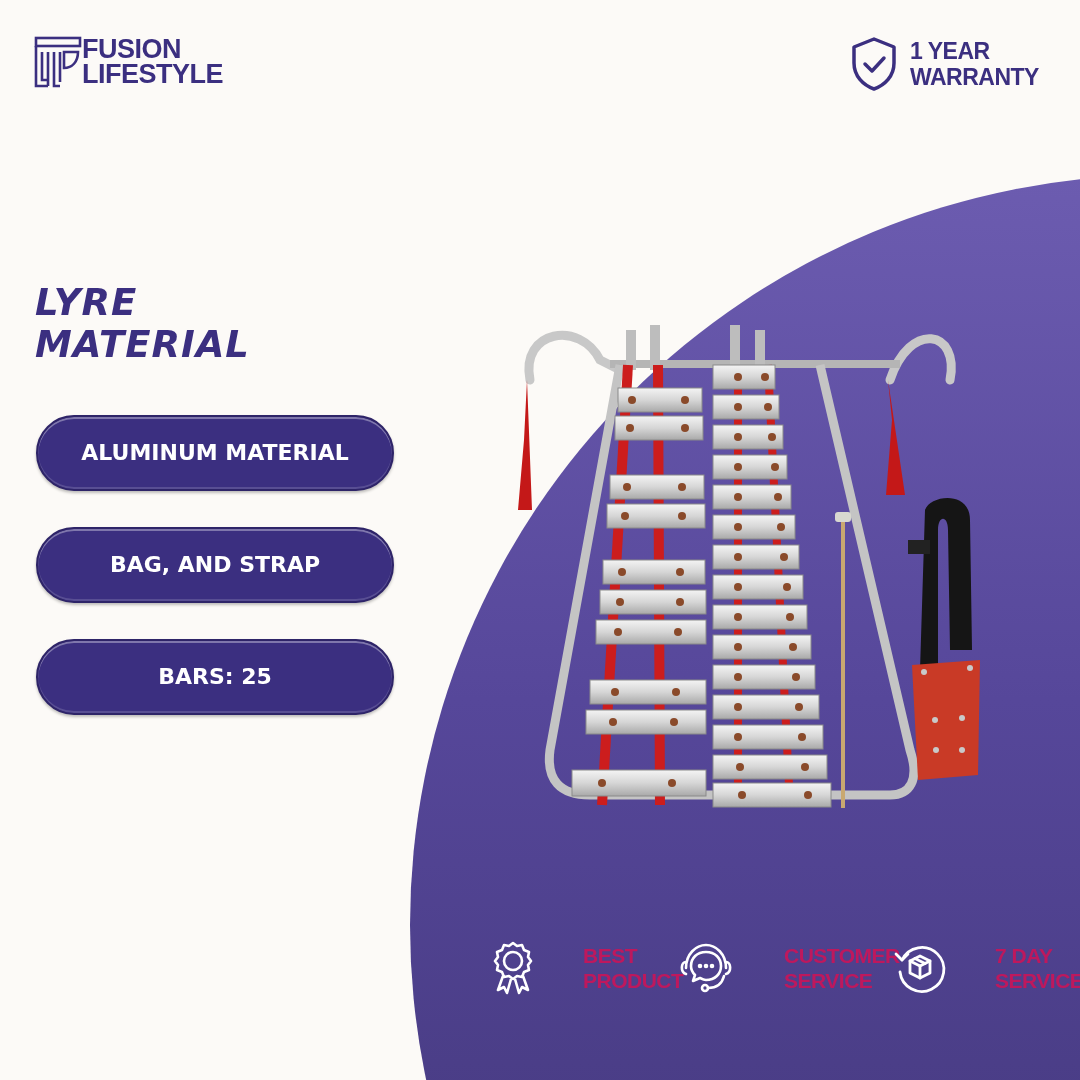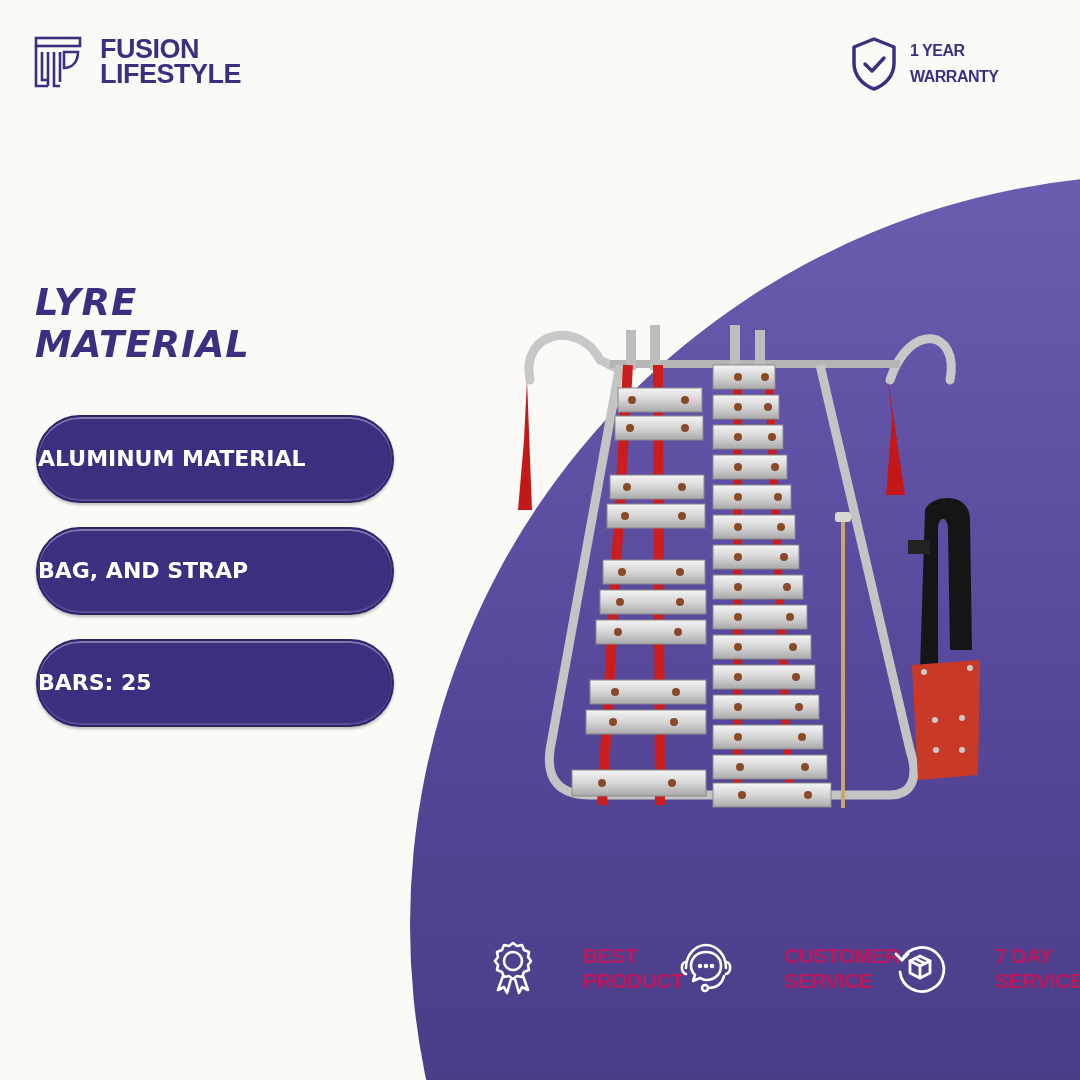--- a/index.html
+++ b/index.html
@@ -19,56 +19,56 @@
     border-radius: 50%;
     background: linear-gradient(180deg, #6c5cb0 0%, #56479a 35%, #463a80 70%, #413578 100%);
     transform: translate(0, 0);
   }
   .blob-wrap {
     position: absolute; left: 0; top: 0; width: 1080px; height: 1080px; overflow: hidden;
   }
   
   .logo {
     position: absolute; left: 34px; top: 36px;
-    display: flex; align-items: center; gap: 18px;
+    display: flex; align-items: center; gap: 0;
   }
   .logo-mark { width: 48px; height: 52px; }
   .logo-text {
     font-family: "Liberation Sans", sans-serif;
     font-weight: bold;
     font-size: 27px;
     line-height: 25px;
     color: #3b2f80;
     letter-spacing: -0.5px;
   }
   .warranty {
     position: absolute; left: 850px; top: 36px;
     display: flex; align-items: center; gap: 12px;
   }
   .warranty-icon { width: 48px; height: 56px; }
   .warranty-text {
-    font-weight: bold; font-size: 16px; line-height: 26px; color: #3b2f80; letter-spacing: -0.5px;
+    font-weight: bold; font-size: 23px; line-height: 26px; color: #3b2f80; letter-spacing: -0.5px;
   }
   .title {
     position: absolute; left: 35px; top: 282px;
     font-family: "DejaVu Sans", sans-serif;
     font-weight: bold;
     font-size: 37px;
     line-height: 42px;
     color: #3b2f80;
     letter-spacing: 1px;
     font-style: italic;
   }
   .pill {
-    position: absolute; left: 36px; width: 358px; height: 88px;
+    position: absolute; left: 36px; width: 358px; height: 76px;
     border-radius: 44px;
     background: #3b2f80;
     box-shadow: inset 0 2px 0 rgba(255,255,255,0.35), inset 0 -2px 0 rgba(255,255,255,0.15), 0 2px 3px rgba(0,0,0,0.25);
     border: 2px solid #2e2468;
-    display: flex; align-items: center; justify-content: flex-start;
+    display: flex; align-items: center; justify-content: center;
     text-align: center;
     color: #ffffff;
     font-family: "DejaVu Sans", sans-serif;
     font-weight: bold;
     font-size: 22px;
     line-height: 28px;
   }
   .pill span { display: block; }
   .pill-1 { top: 415px; }
   .pill-2 { top: 527px; }

